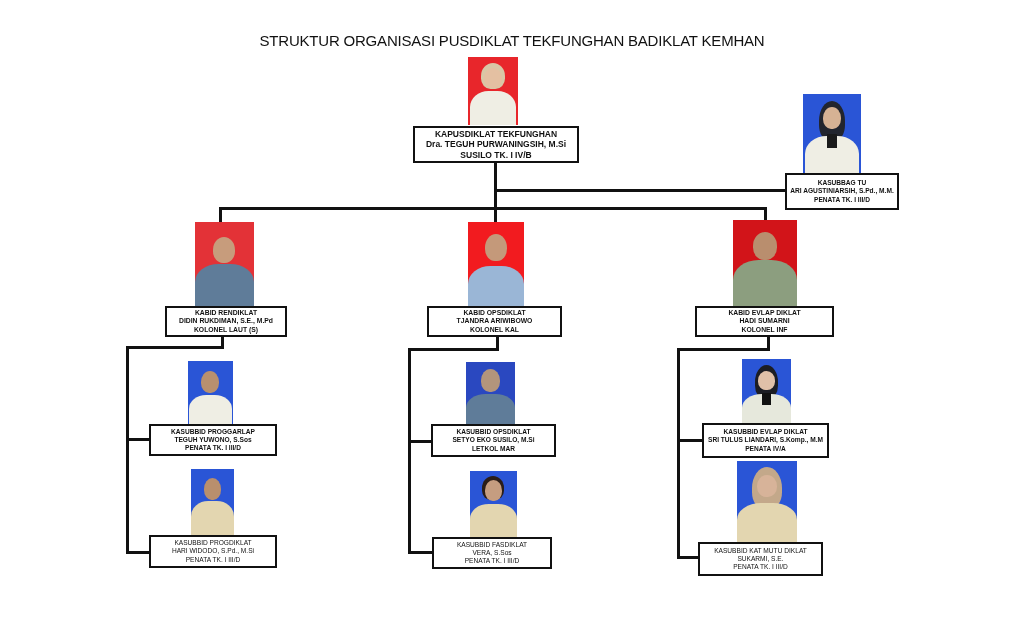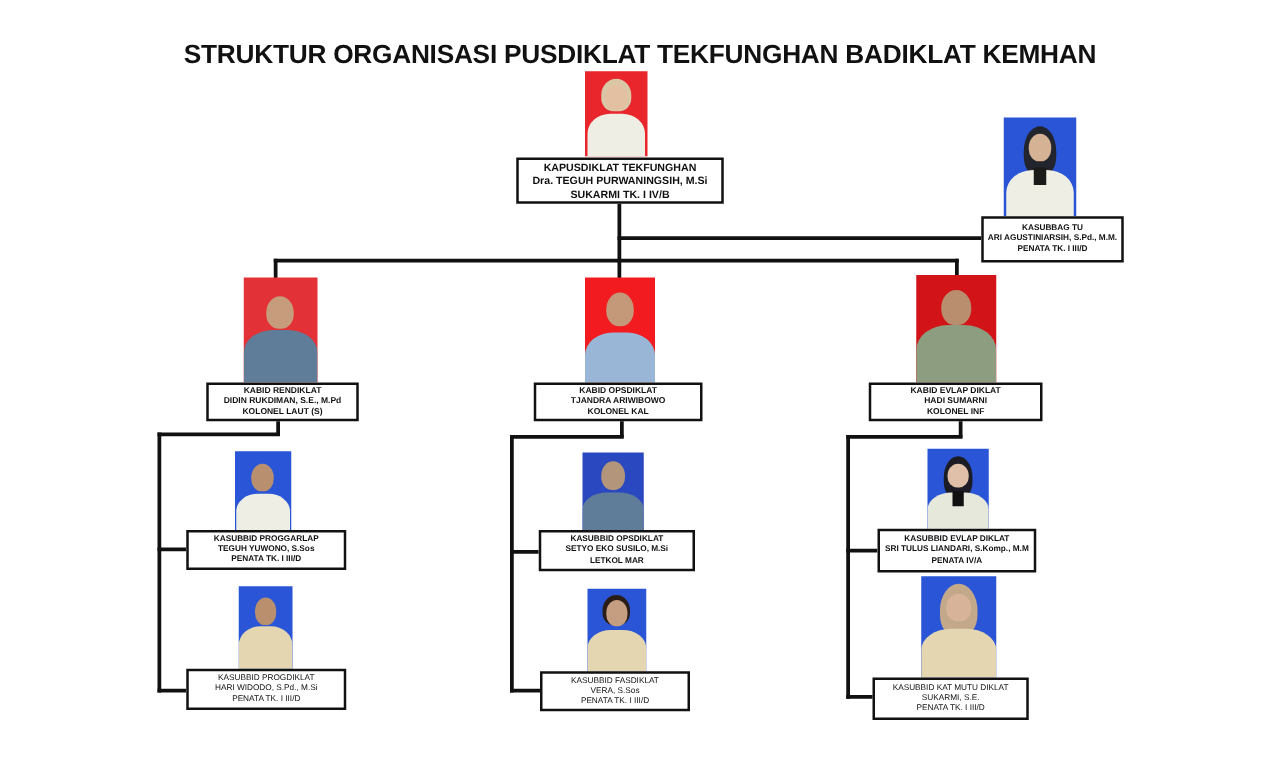--- a/index.html
+++ b/index.html
@@ -1,17 +1,17 @@
 <!DOCTYPE html>
 <html><head>
 <meta charset="utf-8">
 <style>
   html, body { margin:0; padding:0; background:#ffffff; }
   body { width:1024px; height:622px; position:relative; overflow:hidden; font-family:"Liberation Sans", sans-serif; color:#111; }
-  .title { position:absolute; left:0; top:32px; width:1024px; text-align:center; font-weight:bold; font-size:21px; letter-spacing:-0.2px; color:#111; }
+  .title { position:absolute; left:0; top:32px; width:1024px; text-align:center; font-weight:normal; font-size:15px; letter-spacing:-0.2px; color:#111; }
   .line { position:absolute; background:#111; }
   .photo { position:absolute; overflow:hidden; }
   .photo .head { position:absolute; border-radius:50% 50% 45% 45%; background:#c9a584; }
   .photo .hijab { position:absolute; border-radius:50% 50% 40% 40%; }
   .photo .body { position:absolute; border-radius:40% 40% 0 0; }
   .photo .neck { position:absolute; }
   .box { position:absolute; background:#fff; border:2px solid #111; box-sizing:border-box; display:flex; flex-direction:column; align-items:center; justify-content:center; text-align:center; line-height:1.25; }
   .box span { display:block; white-space:nowrap; }
   .box.big span { font-size:8.5px; font-weight:bold; }
   .box.med span { font-size:6.8px; font-weight:bold; }
@@ -56,21 +56,21 @@
 
 <div>
   <div class="photo" style="left:468px;top:57px;width:50px;height:68px;background:#e8262b;">
     <div class="hijab" style="left:13px;top:6px;width:24px;height:26px;background:#d9c7a6;"></div>
     <div class="head" style="left:16px;top:11px;width:18px;height:20px;background:#e4c0a2;"></div>
     <div class="body" style="left:2px;top:34px;width:46px;height:40px;background:#efeee4;"></div>
   </div>
   <div class="box big" style="left:413px;top:126px;width:166px;height:37px;">
     <span>KAPUSDIKLAT TEKFUNGHAN</span>
     <span>Dra. TEGUH PURWANINGSIH, M.Si</span>
-    <span>SUKARMI TK. I IV/B</span>
+    <span>SUSILO TK. I IV/B</span>
   </div>
 </div>
 
 <div>
   <div class="photo" style="left:803px;top:94px;width:58px;height:81px;background:#2a55d6;">
     <div class="hijab" style="left:16px;top:7px;width:26px;height:40px;background:#22252e;"></div>
     <div class="head" style="left:20px;top:13px;width:18px;height:22px;background:#d6b294;"></div>
     <div class="body" style="left:2px;top:42px;width:54px;height:45px;background:#efeee4;"></div>
     <div class="neck" style="left:24px;top:40px;width:10px;height:14px;background:#1a1a1a;"></div>
   </div>

